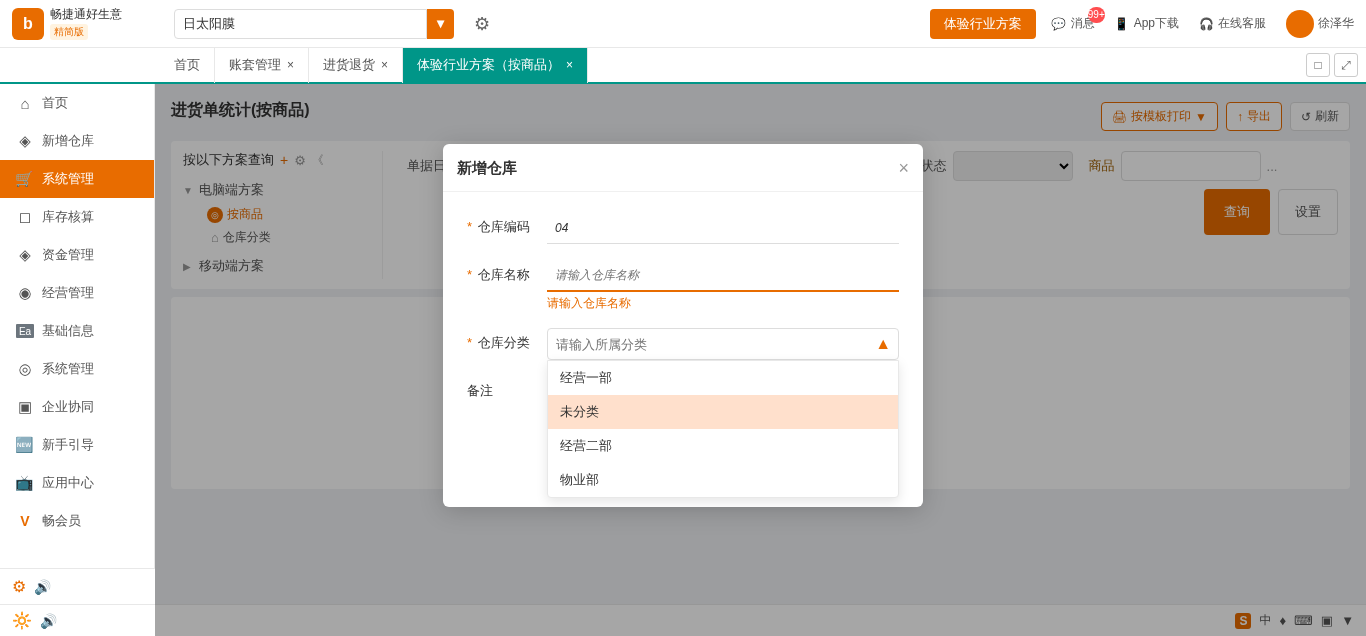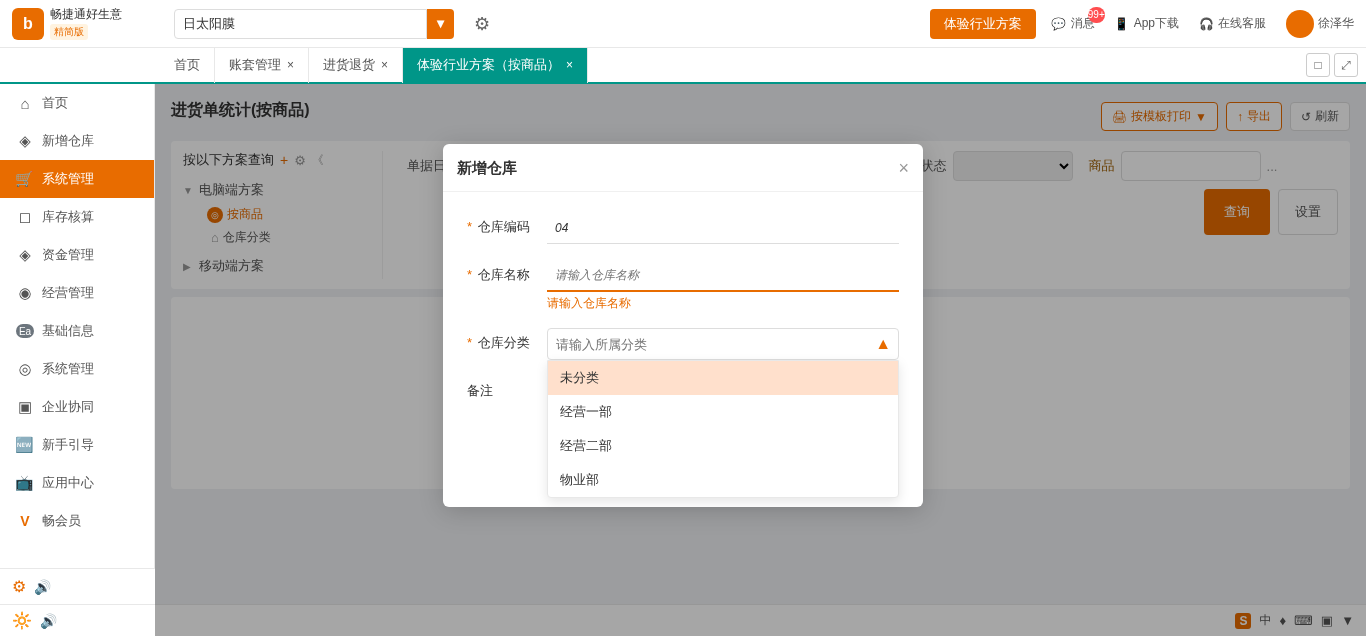--- a/index.html
+++ b/index.html
@@ -305,21 +305,21 @@
     </div>
     <div class="sidebar-item">
       <span class="sidebar-icon">◈</span>
       <span>资金管理</span>
     </div>
     <div class="sidebar-item">
       <span class="sidebar-icon">◉</span>
       <span>经营管理</span>
     </div>
     <div class="sidebar-item">
-      <span class="sidebar-icon" style="background:#6c757d;color:#fff;border-radius:7px;font-size:10px;width:18px;height:14px;display:flex;align-items:center;justify-content:center;">Ea</span>
+      <span class="sidebar-icon" style="background:#6c757d;color:#fff;border-radius:1px;font-size:10px;width:18px;height:14px;display:flex;align-items:center;justify-content:center;">Ea</span>
       <span>基础信息</span>
     </div>
     <div class="sidebar-item">
       <span class="sidebar-icon">◎</span>
       <span>系统管理</span>
     </div>
     <div class="sidebar-item">
       <span class="sidebar-icon">▣</span>
       <span>企业协同</span>
     </div>
@@ -465,22 +465,22 @@
             <div class="form-label">
               <span class="required">*</span>
               <span>仓库分类</span>
             </div>
             <div class="form-control" style="position:relative;">
               <div class="form-select-wrapper">
                 <input class="form-select-input" placeholder="请输入所属分类" style="">
                 <span class="form-select-arrow">▲</span>
               </div>
               <div class="dropdown-list">
+                <div class="dropdown-item">经营一部</div>
                 <div class="dropdown-item active">未分类</div>
-                <div class="dropdown-item">经营一部</div>
                 <div class="dropdown-item">经营二部</div>
                 <div class="dropdown-item">物业部</div>
               </div>
             </div>
           </div>
 
           <div class="form-row">
             <div class="form-label">备注</div>
             <div class="form-control">
               <textarea class="form-textarea" style=""></textarea>

